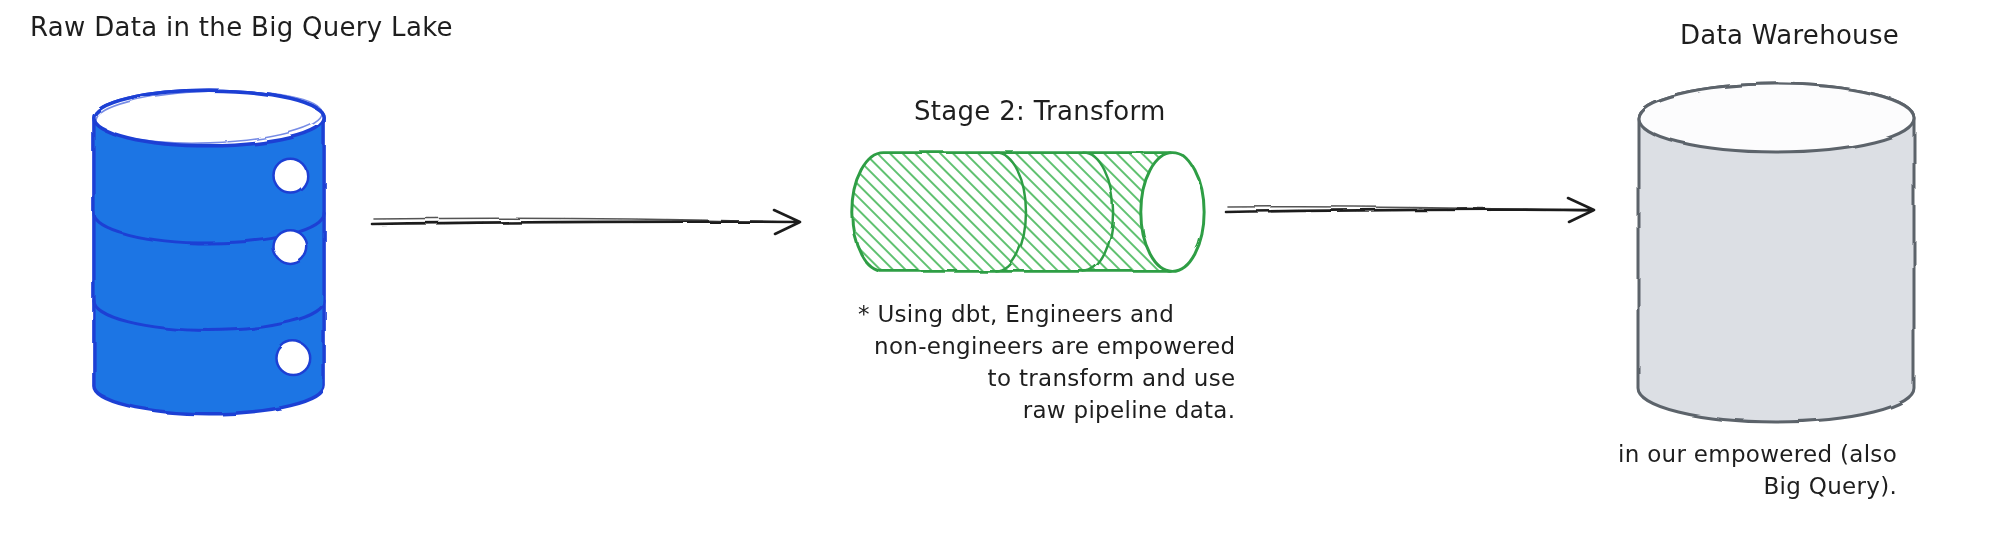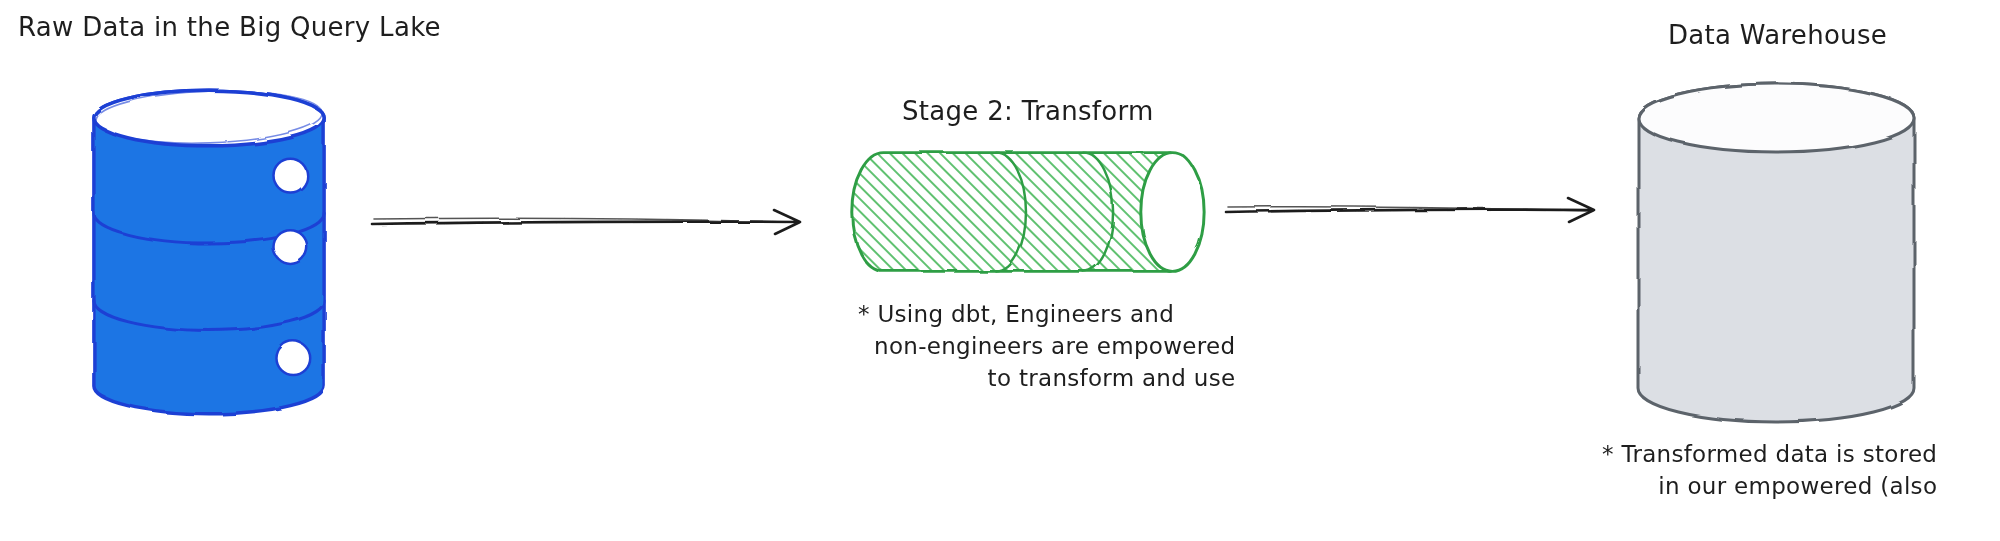--- a/index.html
+++ b/index.html
@@ -20,20 +20,21 @@
     height:541px;
     background:var(--bg);
     overflow:hidden;
     font-family:"DejaVu Sans", sans-serif;
     color:var(--ink);
   }
   .label{
     position:absolute;
     white-space:nowrap;
     letter-spacing:.3px;
+    margin-left:12px;
   }
   .title{font-size:26px;}
   .lake-title{left:18px;top:12px;}
   .transform-title{left:902px;top:96px;}
   .warehouse-title{left:1668px;top:20px;text-align:right;}
 
   .shape{position:absolute;overflow:visible;}
   .lake-svg{left:80px;top:80px;width:258px;height:346px;}
   .arrow1-svg{left:368px;top:196px;width:440px;height:52px;}
   .pipe-svg{left:830px;top:136px;width:388px;height:152px;}
@@ -124,20 +125,21 @@
       <path class="pipe-divider" d="M168 16 A30 60 0 0 1 168 136"></path>
       <path class="pipe-divider" d="M256 16 A30 60 0 0 1 256 136"></path>
       <ellipse class="pipe-cap" cx="346" cy="76" rx="32" ry="60"></ellipse>
     </g>
   </svg>
 
   <div class="note transform-note">
     <div class="note-line">* Using dbt, Engineers and</div>
     <div class="note-line indent">non-engineers are empowered</div>
     <div class="note-line indent">to transform and use</div>
+    <div class="note-line indent">raw pipeline data.</div>
   </div>
 
   <svg class="shape arrow2-svg" viewBox="0 0 380 52" aria-hidden="true">
     <defs>
       <filter id="rough-a2" x="-10%" y="-40%" width="120%" height="180%">
         <feTurbulence type="fractalNoise" baseFrequency="0.02" numOctaves="2" seed="13" result="n"></feTurbulence>
         <feDisplacementMap in="SourceGraphic" in2="n" scale="3"></feDisplacementMap>
       </filter>
     </defs>
     <g filter="url(#rough-a2)" stroke-linecap="round" stroke-linejoin="round">
@@ -155,17 +157,17 @@
         <feDisplacementMap in="SourceGraphic" in2="n" scale="4"></feDisplacementMap>
       </filter>
     </defs>
     <g filter="url(#rough-wh)" stroke-linecap="round" stroke-linejoin="round">
       <path class="wh-body" d="M10 48 A138 34 0 0 1 286 48 L286 318 A138 34 0 0 1 10 318 Z"></path>
       <ellipse class="wh-top" cx="148" cy="48" rx="138" ry="34"></ellipse>
     </g>
   </svg>
 
   <div class="note warehouse-note">
-    <div class="note-line">* Transformed data is stored</div>
     <div class="note-line indent">in our empowered (also</div>
+    <div class="note-line indent">Big Query).</div>
   </div>
 
 </div>
 
 </body></html>

